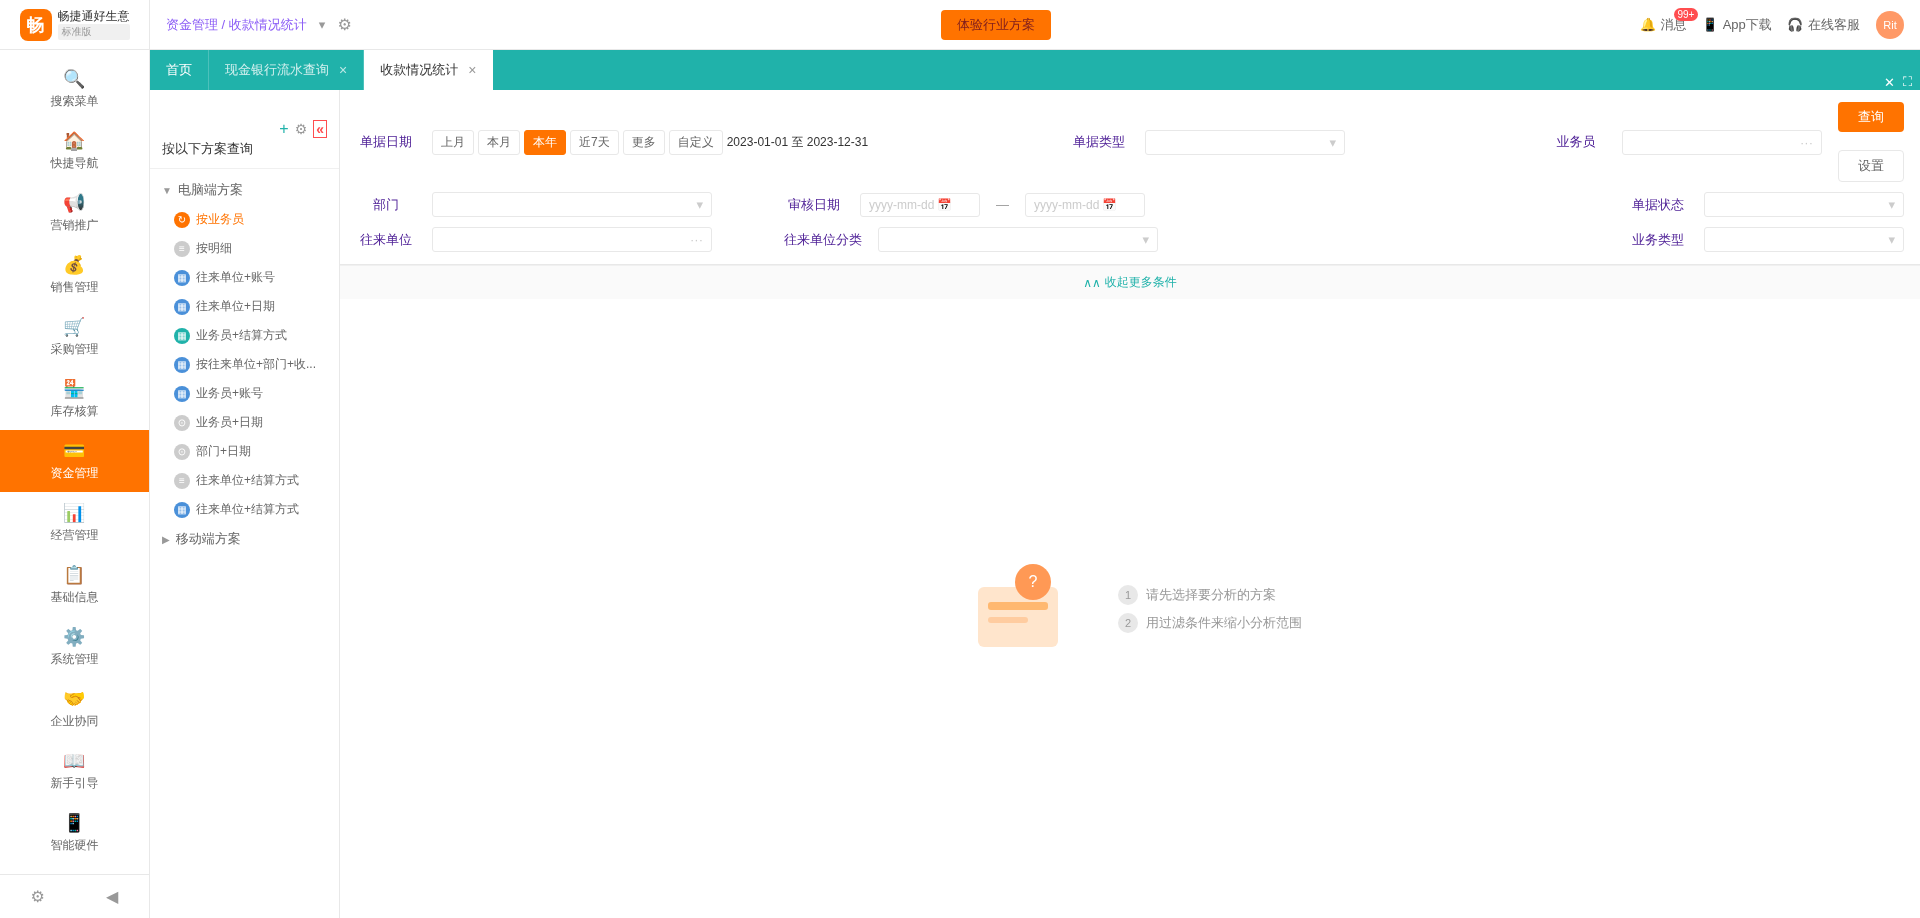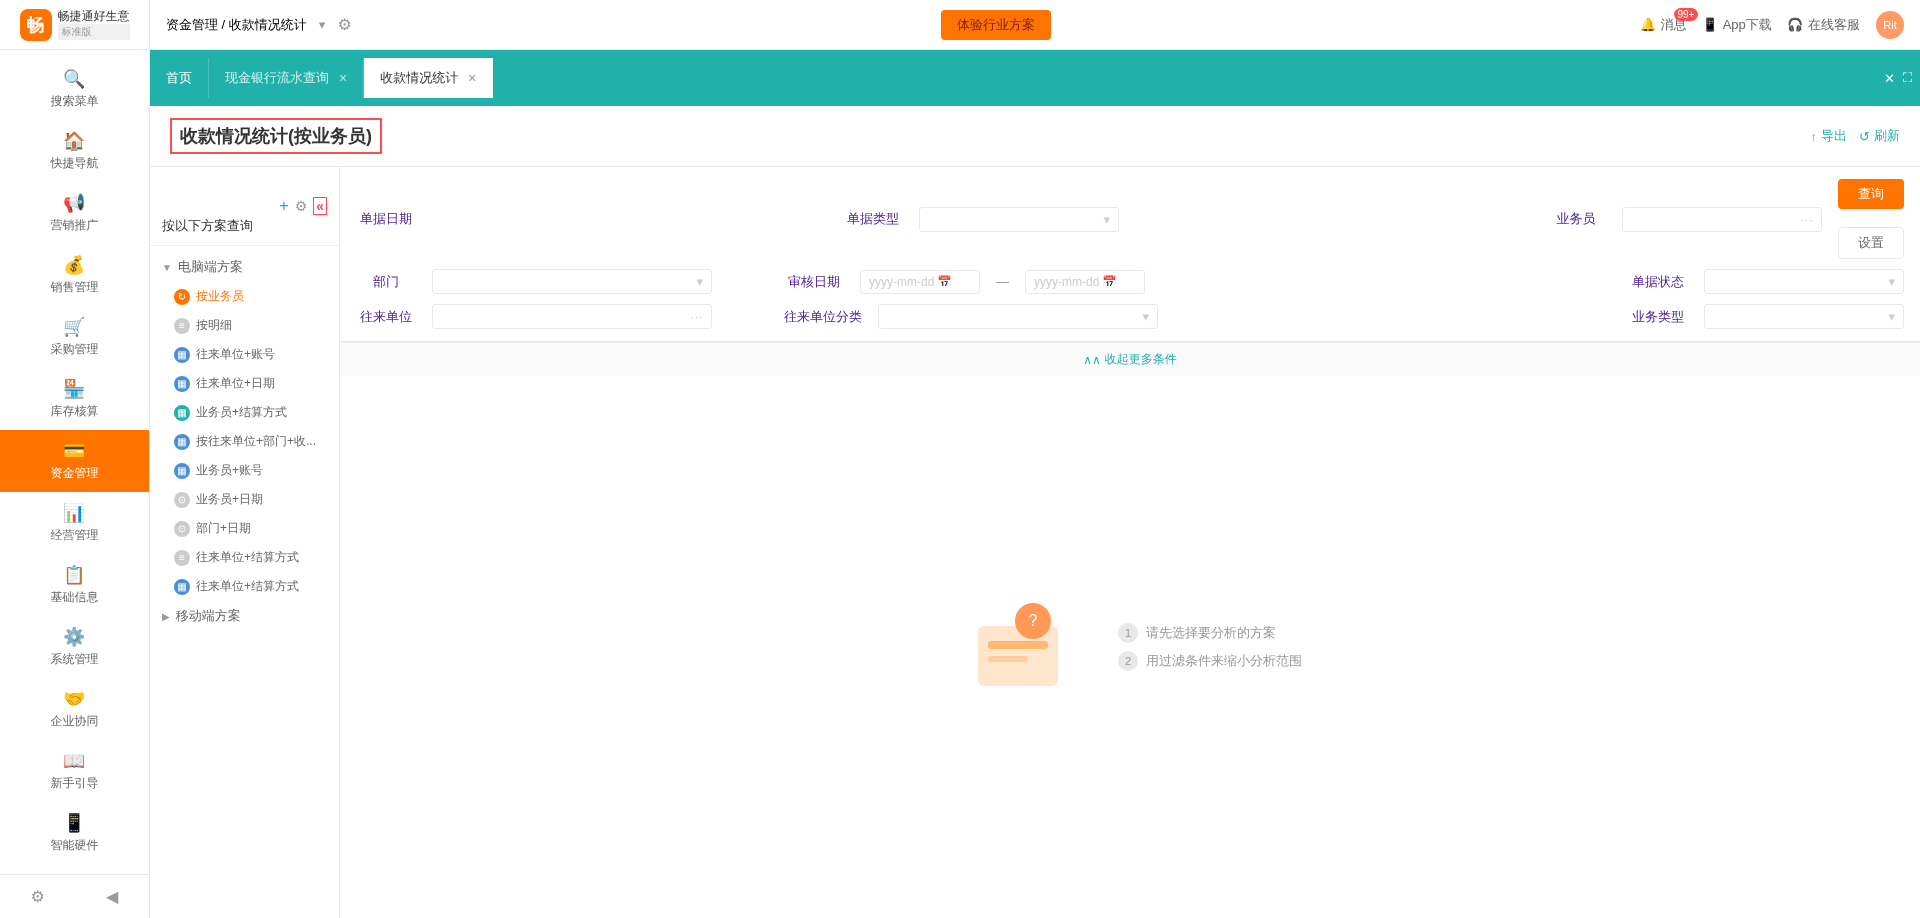--- a/index.html
+++ b/index.html
@@ -18,33 +18,33 @@
     .nav-item .nav-icon { font-size: 18px; }
     .sidebar-bottom { padding: 12px 0; border-top: 1px solid #e8e8e8; display: flex; justify-content: space-around; }
     .sidebar-bottom-btn { color: #999; cursor: pointer; font-size: 16px; }
 
     
     .main { flex: 1; display: flex; flex-direction: column; height: 918px; overflow: hidden; }
 
     
     .topbar { height: 50px; background: #fff; display: flex; align-items: center; padding: 0 16px; border-bottom: 1px solid #e8e8e8; justify-content: space-between; flex-shrink: 0; }
     .topbar-left { display: flex; align-items: center; gap: 12px; }
-    .topbar-breadcrumb { color: #000000; font-size: 13px; }
+    .topbar-breadcrumb { color: #8b5cf6; font-size: 13px; }
     .topbar-dropdown { color: #999; cursor: pointer; }
     .topbar-gear { color: #999; cursor: pointer; font-size: 16px; }
     .topbar-trial-btn { background: #ff7300; color: #7f1d1d; border: none; padding: 6px 16px; border-radius: 4px; cursor: pointer; font-size: 13px; }
     .topbar-right { display: flex; align-items: center; gap: 16px; color: #666; font-size: 13px; }
     .topbar-msg { display: flex; align-items: center; gap: 4px; cursor: pointer; position: relative; }
     .badge { background: #ff4d4f; color: white; font-size: 10px; padding: 1px 4px; border-radius: 8px; position: absolute; top: -8px; right: -12px; }
     .topbar-app { display: flex; align-items: center; gap: 4px; cursor: pointer; }
     .topbar-service { display: flex; align-items: center; gap: 4px; cursor: pointer; }
     .topbar-avatar { width: 28px; height: 28px; background: #ddd; border-radius: 50%; }
 
     
-    .tabbar { height: 56px; background: #20b2aa; display: flex; align-items: center; padding: 0; flex-shrink: 0; }
+    .tabbar { height: 40px; background: #20b2aa; display: flex; align-items: flex-end; padding: 0; flex-shrink: 0; }
     .tab { display: flex; align-items: center; gap: 6px; padding: 0 16px; height: 40px; cursor: pointer; color: rgba(255,255,255,0.8); font-size: 13px; border-right: 1px solid rgba(255,255,255,0.2); }
     .tab.active { background: #fff; color: #333; }
     .tab-home { background: transparent; color: white; }
     .tab-close { color: rgba(255,255,255,0.7); font-size: 14px; cursor: pointer; margin-left: 4px; }
     .tab.active .tab-close { color: #999; }
     .tabbar-actions { margin-left: auto; display: flex; align-items: center; gap: 8px; padding-right: 8px; color: white; }
 
     
     .page-content { flex: 1; background: #f0f2f5; overflow: hidden; display: flex; flex-direction: column; }
 
@@ -232,33 +232,20 @@
       <span class="tab-close">×</span>
     </div>
     <div class="tabbar-actions">
       <span style="cursor:pointer;">✕</span>
       <span style="cursor:pointer;">⛶</span>
     </div>
   </div>
 
   <div class="page-content">
 
-    <div class="page-header">
-      <div class="page-title">收款情况统计(按业务员)</div>
-      <div class="page-actions">
-        <div class="export-btn">
-          <span>↑</span>
-          <span>导出</span>
-        </div>
-        <div class="refresh-btn">
-          <span>↺</span>
-          <span>刷新</span>
-        </div>
-      </div>
-    </div>
 
     <div class="content-area">
 
       <div class="left-panel">
         <div class="scheme-header">
           <span class="scheme-title">按以下方案查询</span>
           <div class="scheme-actions">
             <span style="color:#20b2aa; font-size:16px; cursor:pointer;">+</span>
             <span style="cursor:pointer;">⚙</span>
             <span style="cursor:pointer; font-weight:bold; color:#ff4d4f; border:1px solid #ff4d4f; padding:0 2px;">«</span>
@@ -322,20 +309,29 @@
             </div>
           </div>
         </div>
       </div>
 
       <div class="right-panel">
 
         <div class="filter-area">
           <div class="filter-row">
             <span class="filter-label">单据日期</span>
+            <div class="filter-date-group">
+              <button class="date-btn">上月</button>
+              <button class="date-btn">本月</button>
+              <button class="date-btn active">本年</button>
+              <button class="date-btn">近7天</button>
+              <button class="date-btn">更多</button>
+              <button class="date-btn">自定义</button>
+              <span class="date-range">2023-01-01 至 2023-12-31</span>
+            </div>
             <div style="flex:1"></div>
             <span class="filter-label">单据类型</span>
             <div class="filter-select filter-select-wide">
               <span style="color:#ccc;"></span>
               <span class="arrow">▾</span>
             </div>
             <div style="flex:1"></div>
             <span class="filter-label">业务员</span>
             <div class="filter-select filter-select-wide">
               <span style="color:#ccc;"></span>

